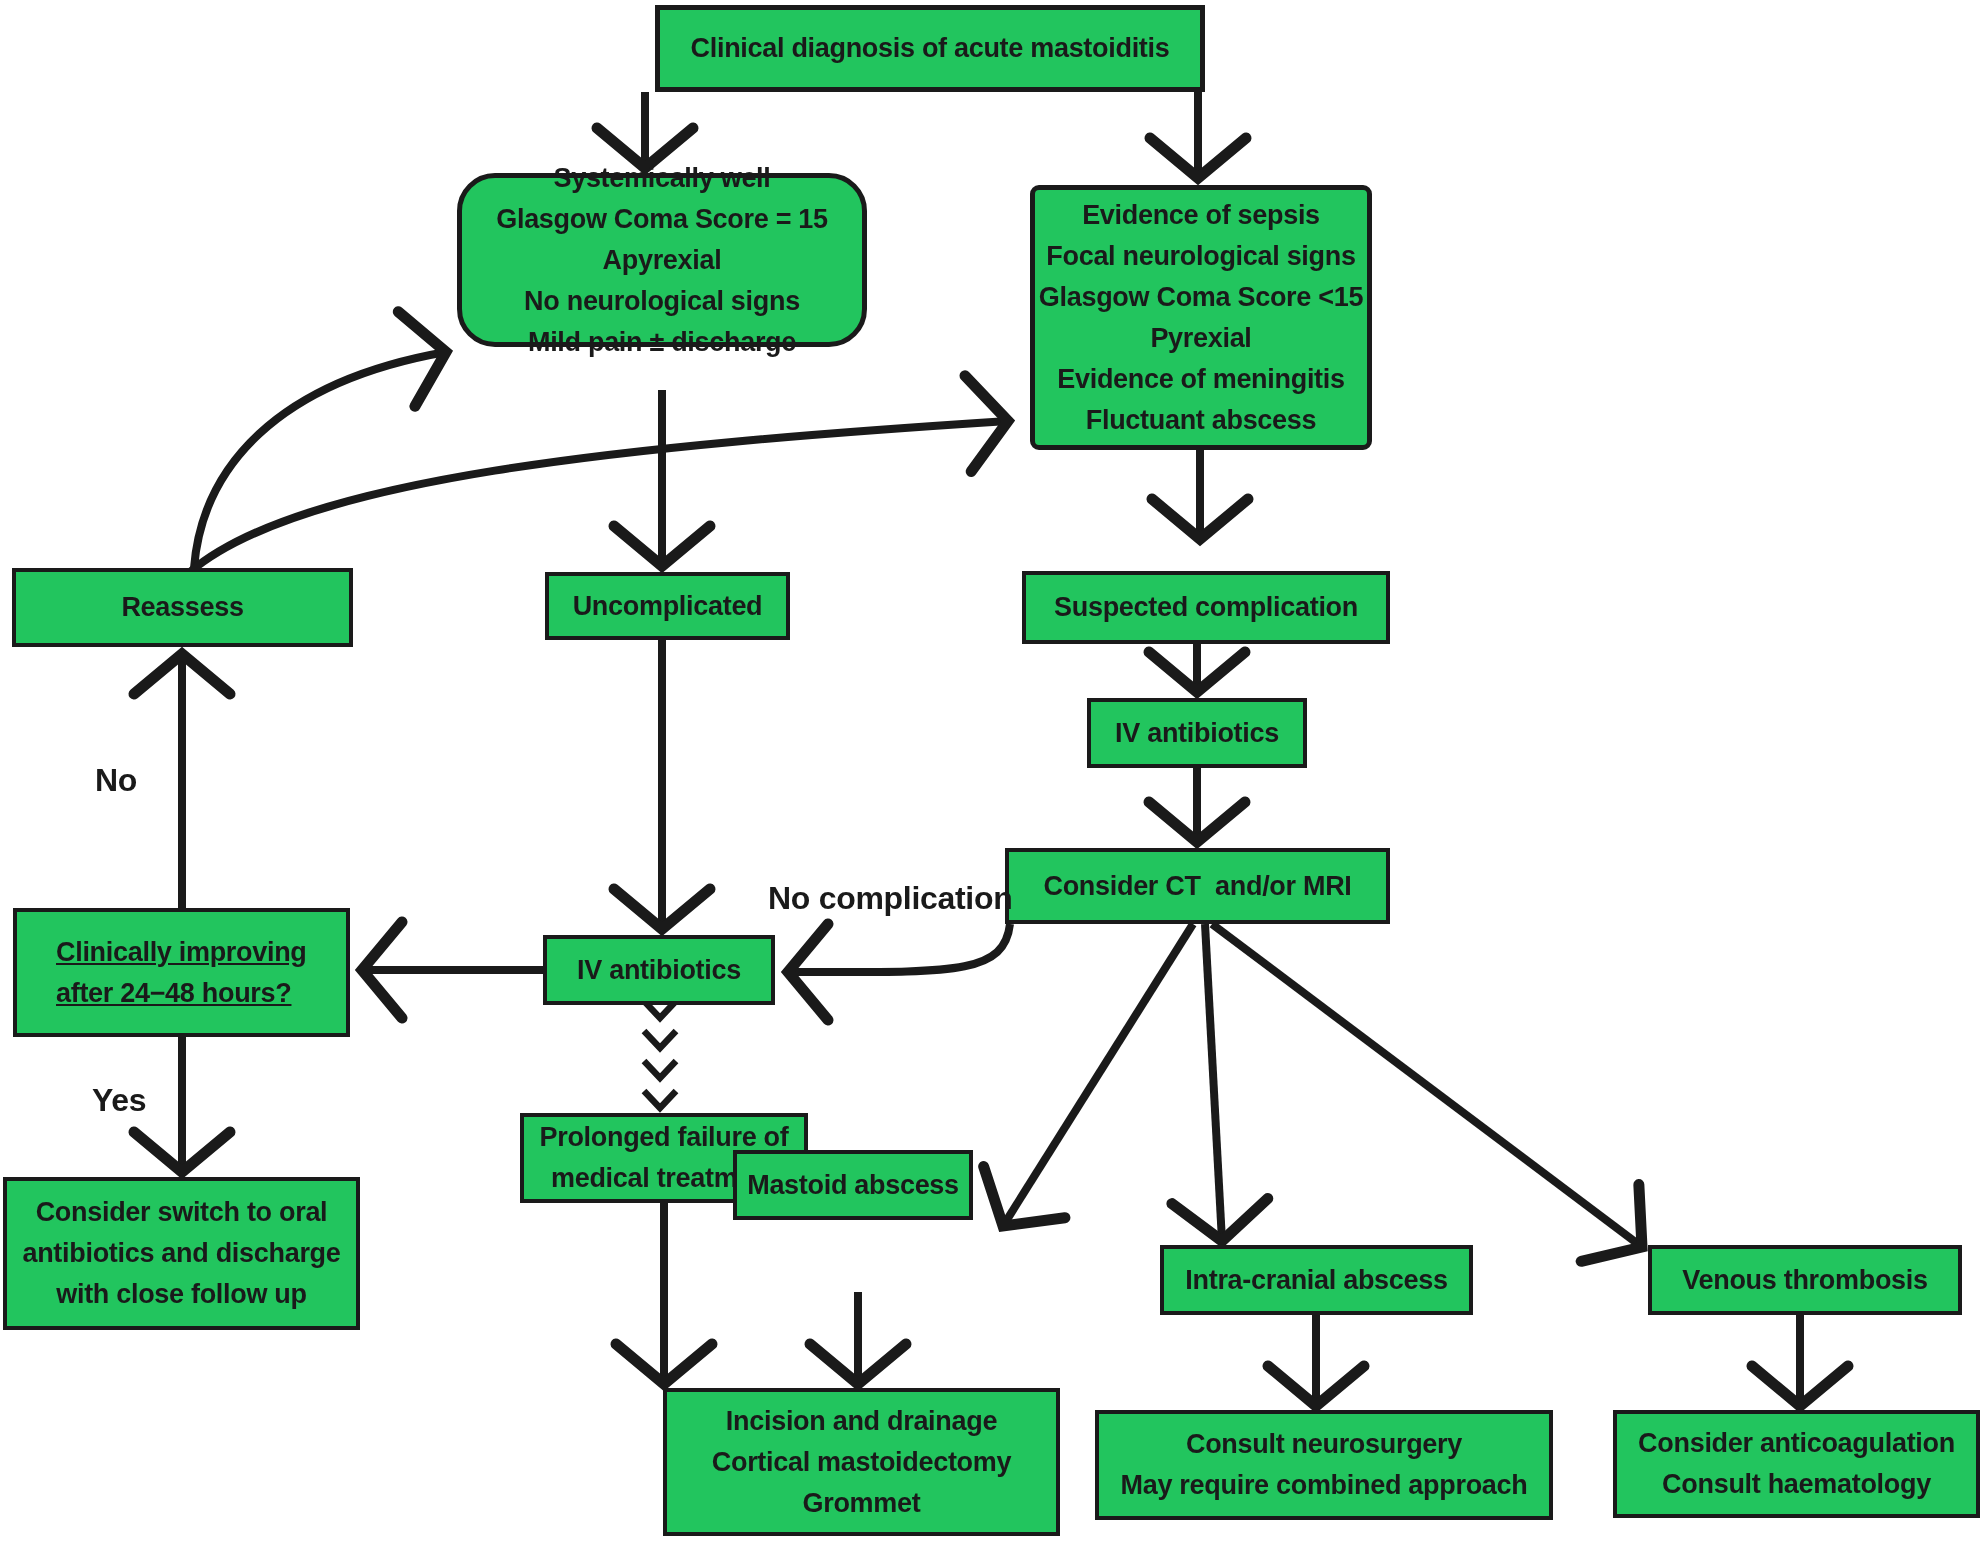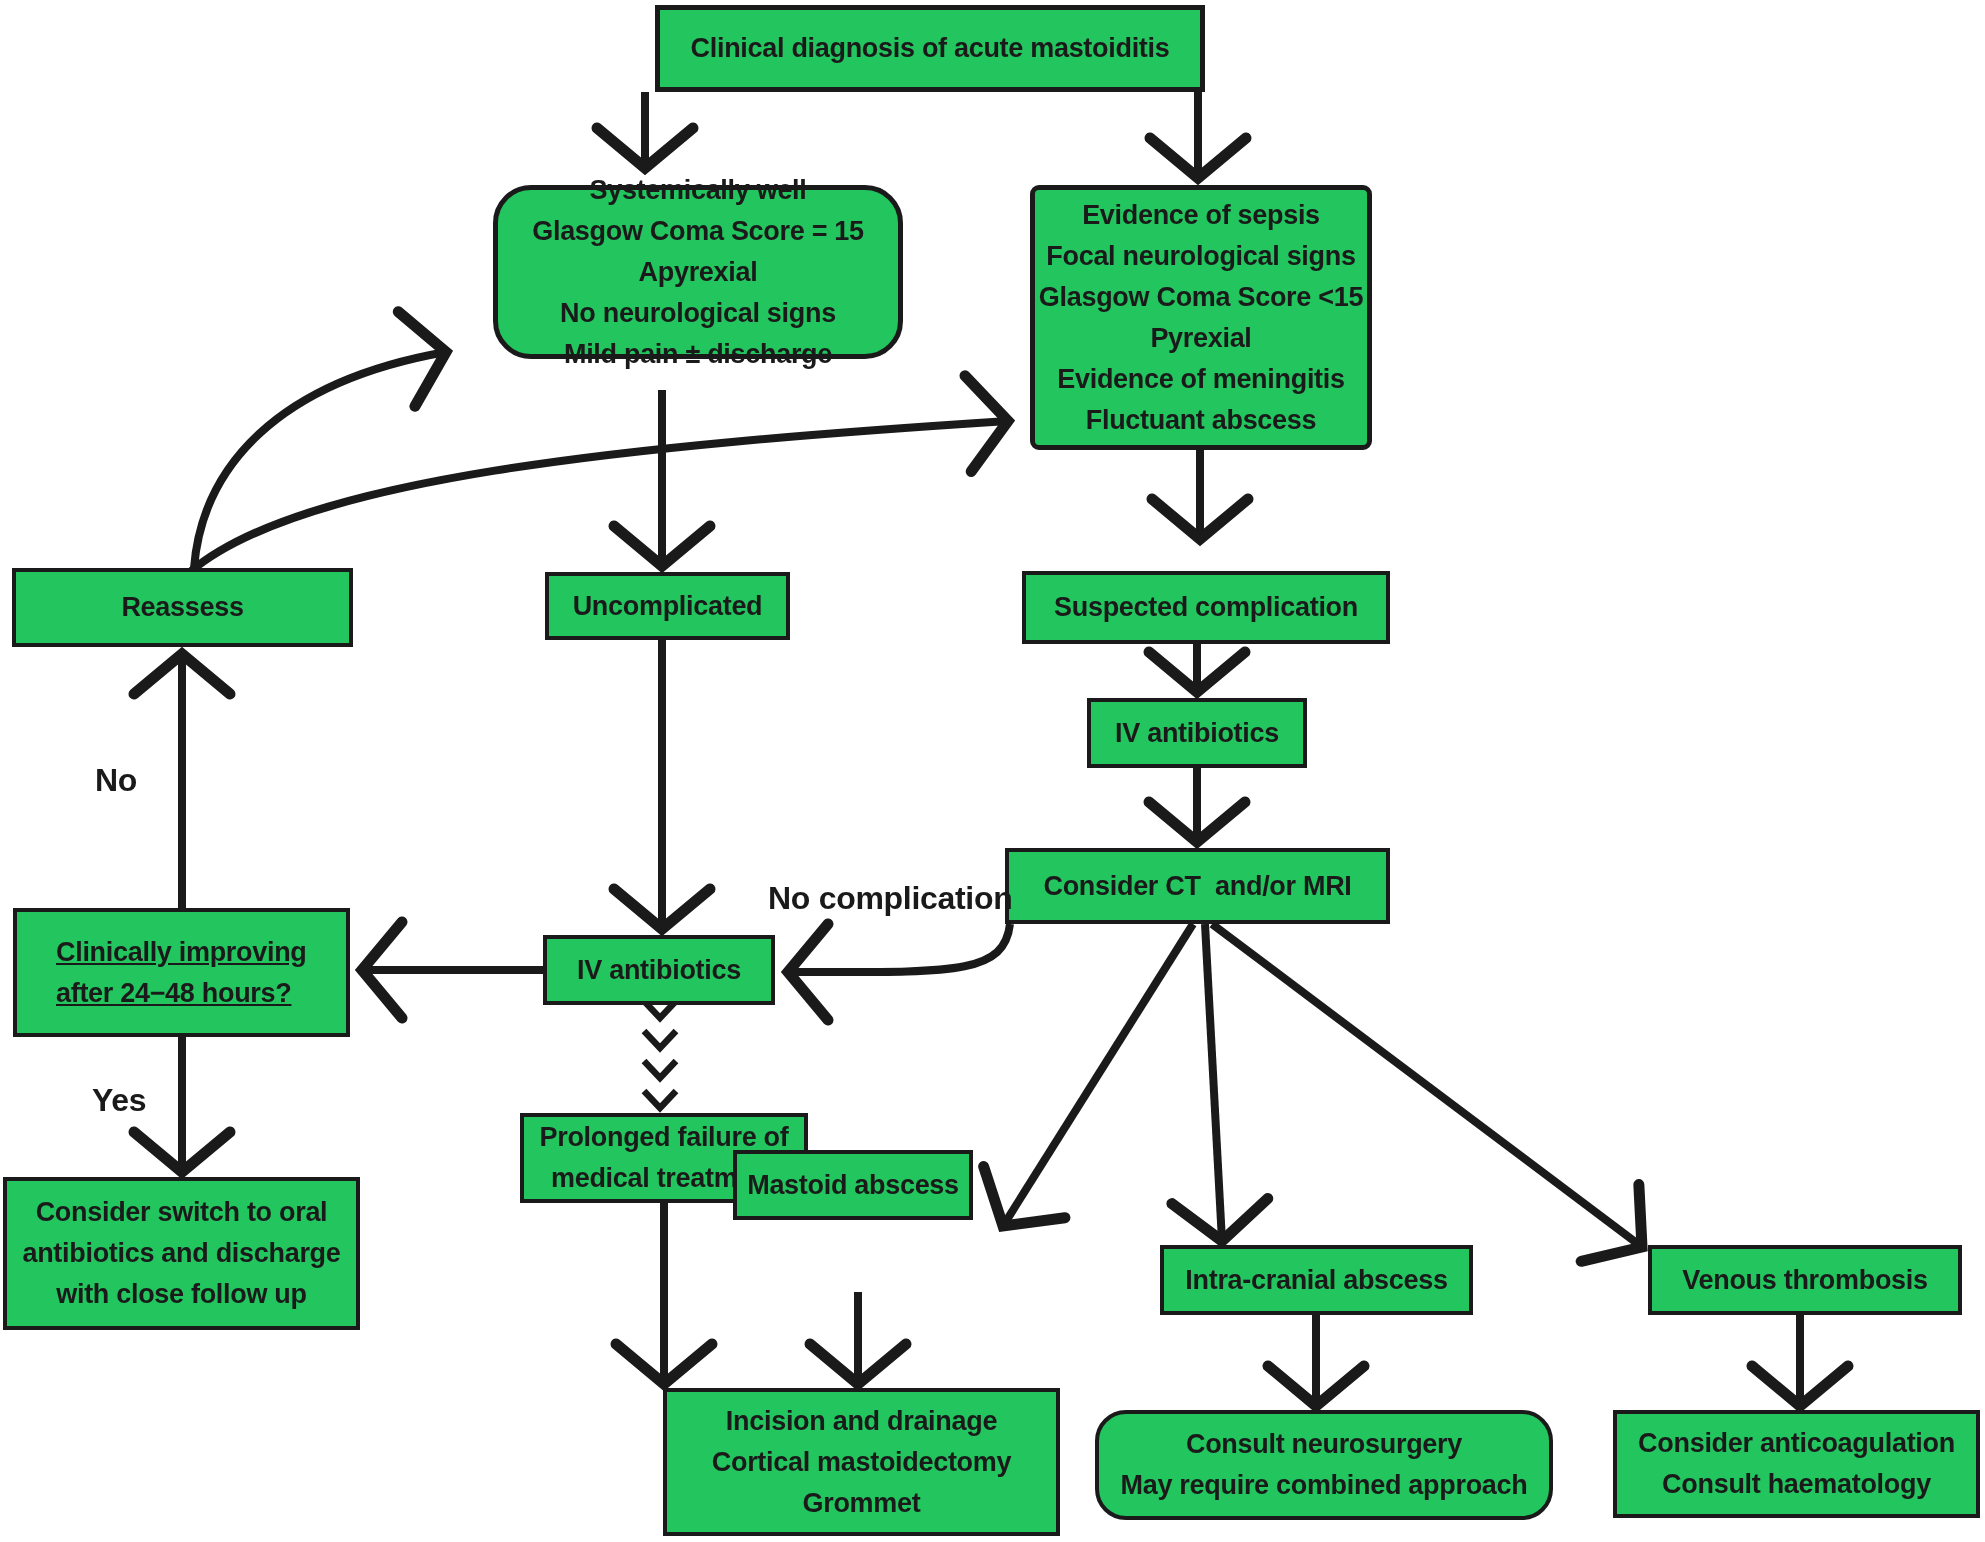--- a/index.html
+++ b/index.html
@@ -26,36 +26,36 @@
   }
   .rounded{border-radius:38px;border-width:5px;}
   .leftalign{justify-content:flex-start;text-align:left;padding-left:39px;text-decoration:underline;}
   .edge-label{
     position:absolute;z-index:1;
     font-size:32px;font-weight:700;
     white-space:nowrap;letter-spacing:-0.3px;
   }
   
   #b-top      {left:655px; top:5px;    width:550px; height:87px; border-width:5px;}
-  #b-well     {left:457px; top:185px;  width:410px; height:174px;margin-left:36px;}
+  #b-well     {left:457px; top:173px;  width:410px; height:174px;}
   #b-sepsis   {left:1030px;top:185px;  width:342px; height:265px;border-radius:9px;}
   #b-reassess {left:12px;  top:568px;  width:341px; height:79px;}
   #b-uncomp   {left:545px; top:572px;  width:245px; height:68px;}
   #b-suspect  {left:1022px;top:545px;  width:368px; height:73px;margin-top:26px;}
   #b-ivr      {left:1087px;top:698px;  width:220px; height:70px;}
   #b-ct       {left:1005px;top:848px;  width:385px; height:76px;}
   #b-ivl      {left:543px; top:935px;  width:232px; height:70px;}
   #b-improv   {left:13px;  top:908px;  width:337px; height:129px;}
   #b-oral     {left:3px;   top:1177px; width:357px; height:153px;}
   #b-prolong  {left:520px; top:1113px; width:288px; height:90px;}
   #b-mastoid  {left:733px; top:1150px; width:240px; height:70px;}
   #b-intra    {left:1160px;top:1245px; width:313px; height:70px;}
   #b-venous   {left:1648px;top:1245px; width:314px; height:70px;}
   #b-incision {left:663px; top:1388px; width:397px; height:148px;}
-  #b-neuro    {left:1095px;top:1410px; width:458px; height:110px;border-radius:31px;}
+  #b-neuro    {left:1095px;top:1410px; width:458px; height:110px;}
   #b-anticoag {left:1613px;top:1410px; width:367px; height:108px;}
   #l-no    {left:95px;  top:762px;}
   #l-yes   {left:92px;  top:1082px;}
   #l-nocomp{left:768px; top:880px;}
 </style>
 </head>
 <body>
 
 <div id="canvas">
 

